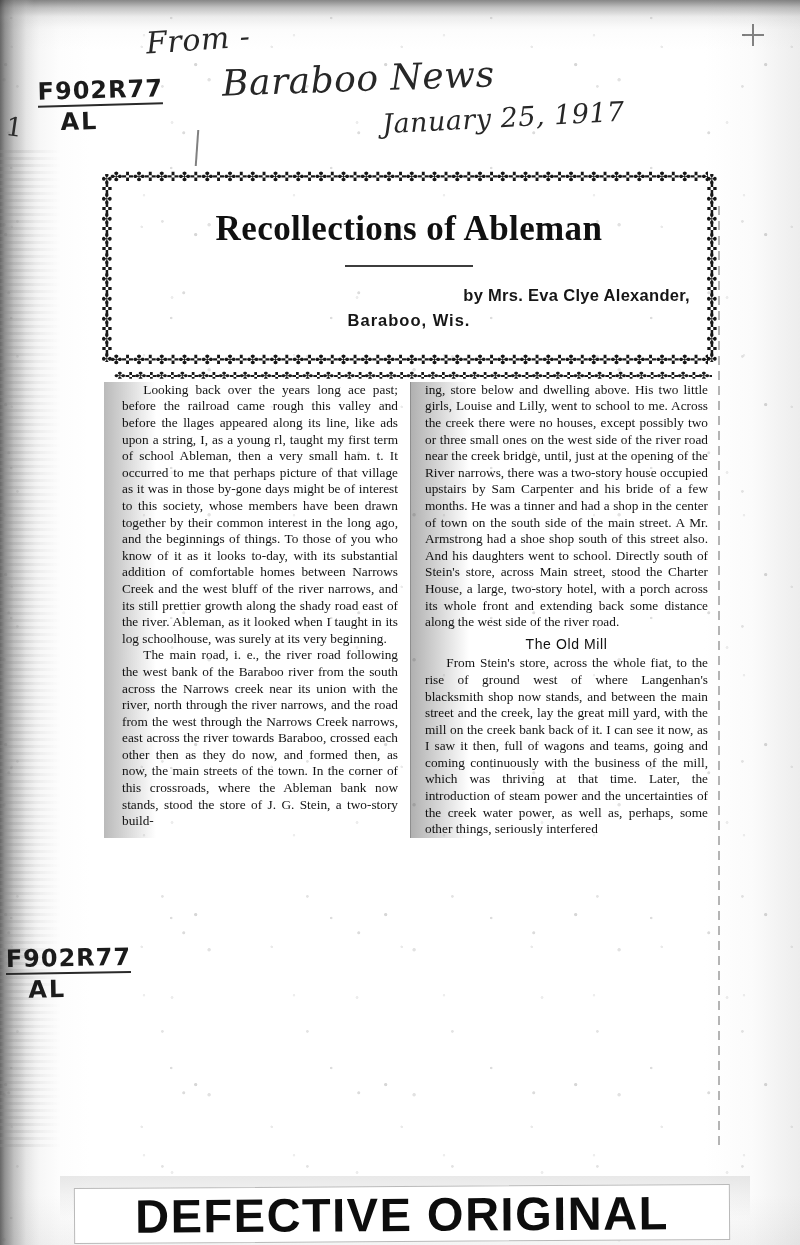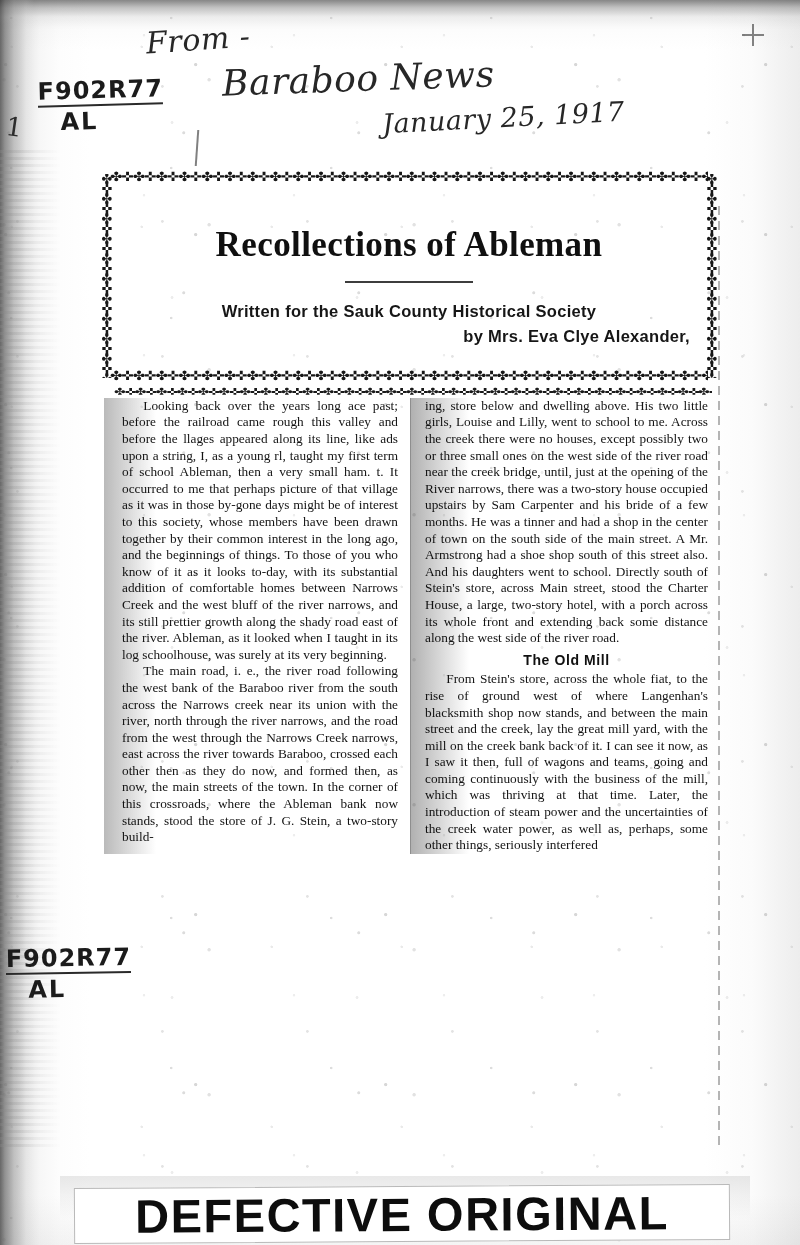--- a/index.html
+++ b/index.html
@@ -198,21 +198,21 @@
   .orn-left  { left: -10px; }
   .orn-right { right: -10px; }
 
   .headline {
     font-family: "Liberation Serif", serif;
     font-weight: bold;
     font-size: 35px;
     line-height: 1.22;
     color: #101010;
     letter-spacing: .4px;
-    margin: 20px 0 0;
+    margin: 4px 0 0;
   }
   .hl-rule {
     width: 128px;
     height: 2px;
     background: #3d3d3d;
     margin: 14px auto 16px;
   }
   .byline {
     font-family: "Liberation Sans", sans-serif;
     font-weight: bold;
@@ -253,21 +253,21 @@
     text-align: justify;
     hyphens: none;
   }
   .col-left  { padding: 0 12px 0 18px; }
   .col-right { padding: 0 8px 0 14px; border-left: 1px solid #8e8e8e; }
   .col p { margin: 0; text-indent: 1.6em; }
   .col p.cont { text-indent: 0; }
   .subhead {
     text-align: center;
     font-family: "Liberation Sans", sans-serif;
-    font-weight: bold;
+    font-weight: normal;
     font-size: 14px;
     letter-spacing: .6px;
     margin: 5px 0 3px;
     color: #101010;
   }
 
   
   .col-left  { position: relative; }
   .col-right { position: relative; }
   .ink-smudge-left {
@@ -376,22 +376,22 @@
     <div class="masthead">
       <div class="orn-row orn-top">✤✜✤✜✤✜✤✜✤✜✤✜✤✜✤✜✤✜✤✜✤✜✤✜✤✜✤✜✤✜✤✜✤✜✤✜✤✜✤✜✤✜✤✜✤✜✤✜✤✜✤✜✤✜✤✜✤✜✤✜✤✜✤✜✤✜✤✜✤✜✤✜✤✜✤✜✤✜✤✜✤✜✤✜</div>
       <div class="orn-row orn-bottom">✤✜✤✜✤✜✤✜✤✜✤✜✤✜✤✜✤✜✤✜✤✜✤✜✤✜✤✜✤✜✤✜✤✜✤✜✤✜✤✜✤✜✤✜✤✜✤✜✤✜✤✜✤✜✤✜✤✜✤✜✤✜✤✜✤✜✤✜✤✜✤✜✤✜✤✜✤✜✤✜✤✜✤✜</div>
       <div class="orn-col orn-left">✤✜✤✜✤✜✤✜✤✜✤✜✤✜✤✜✤✜✤✜✤✜✤✜✤✜✤✜✤✜✤✜✤✜✤✜✤✜✤✜✤✜✤✜</div>
       <div class="orn-col orn-right">✤✜✤✜✤✜✤✜✤✜✤✜✤✜✤✜✤✜✤✜✤✜✤✜✤✜✤✜✤✜✤✜✤✜✤✜✤✜✤✜✤✜✤✜</div>
 
       <div class="headline">Recollections of Ableman</div>
 
       <div class="hl-rule"></div>
 
-      <div class="byline byline-1">Written for the Sauk County Historical Society</div>
       <div class="byline byline-2">by Mrs. Eva Clye Alexander,</div>
+      <div class="byline byline-3">Baraboo,  Wis.</div>
     </div>
 
     <div class="body-wrap">
       <div class="body-orn-top">✤✜✤✜✤✜✤✜✤✜✤✜✤✜✤✜✤✜✤✜✤✜✤✜✤✜✤✜✤✜✤✜✤✜✤✜✤✜✤✜✤✜✤✜✤✜✤✜✤✜✤✜✤✜✤✜✤✜✤✜✤✜✤✜✤✜✤✜✤✜✤✜✤✜✤✜✤✜✤✜✤✜✤✜</div>
 
       <div class="col col-left">
         <div class="col-clip-fade"></div>
         <div class="ink-smudge-left"></div>
         <p>Looking back over the years long ace past; before the railroad came rough this valley and before the llages appeared along its line, like ads upon a string, I, as a young rl, taught my first term of school Ableman, then a very small ham. t. It occurred to me that perhaps picture of that village as it was in those by-gone days might be of interest to this society, whose members have been drawn together by their common interest in the long ago, and the beginnings of things. To those of you who know of it as it looks to-day, with its substantial addition of comfortable homes between Narrows Creek and the west bluff of the river narrows, and its still prettier growth along the shady road east of the river. Ableman, as it looked when I taught in its log schoolhouse, was surely at its very beginning.</p>
         <p>The main road, i. e., the river road following the west bank of the Baraboo river from the south across the Narrows creek near its union with the river, north through the river narrows, and the road from the west through the Narrows Creek narrows, east across the river towards Baraboo, crossed each other then as they do now, and formed then, as now, the main streets of the town. In the corner of this crossroads, where the Ableman bank now stands, stood the store of J. G. Stein, a two-story build-</p>

